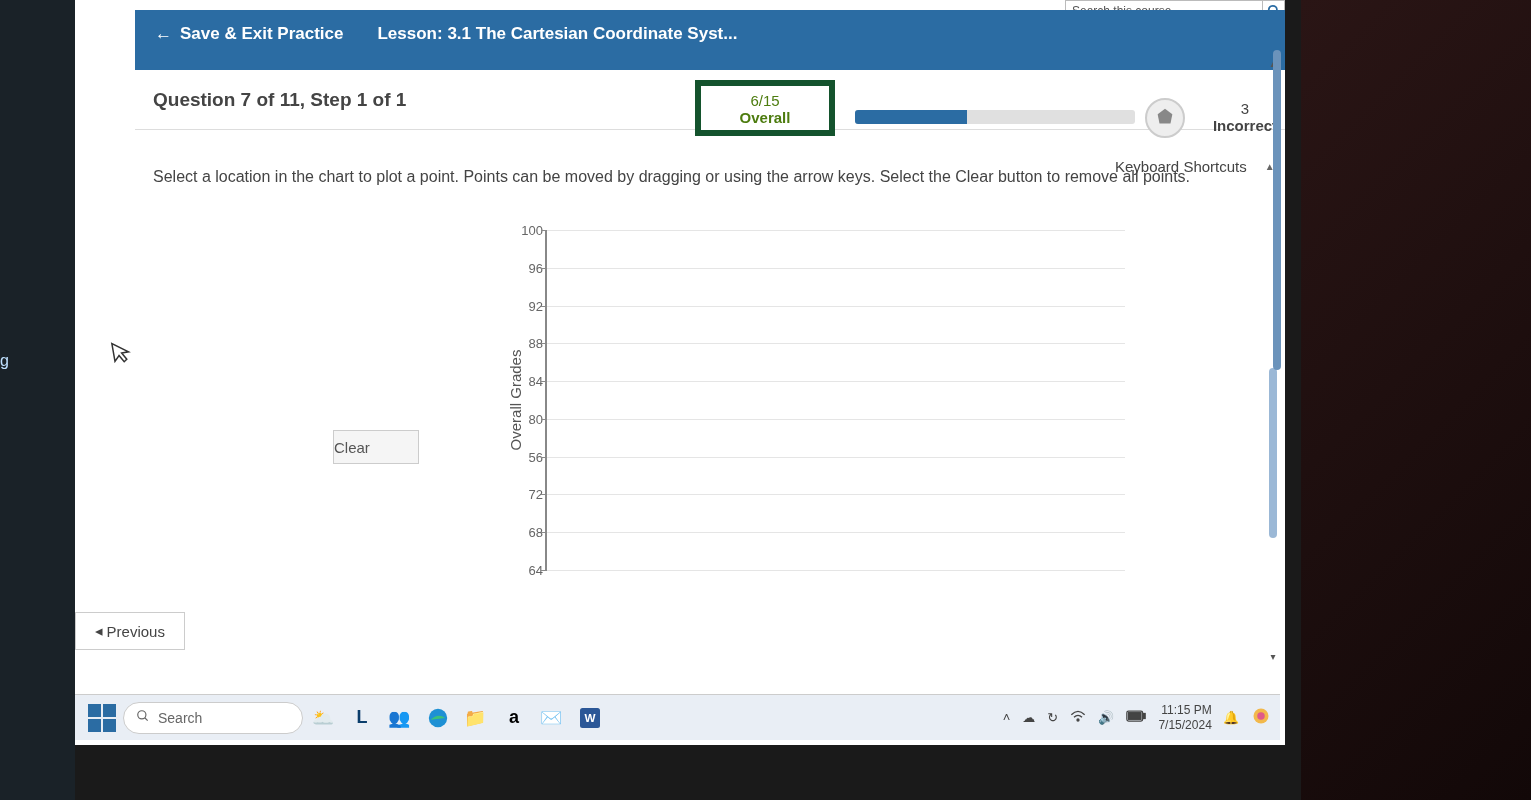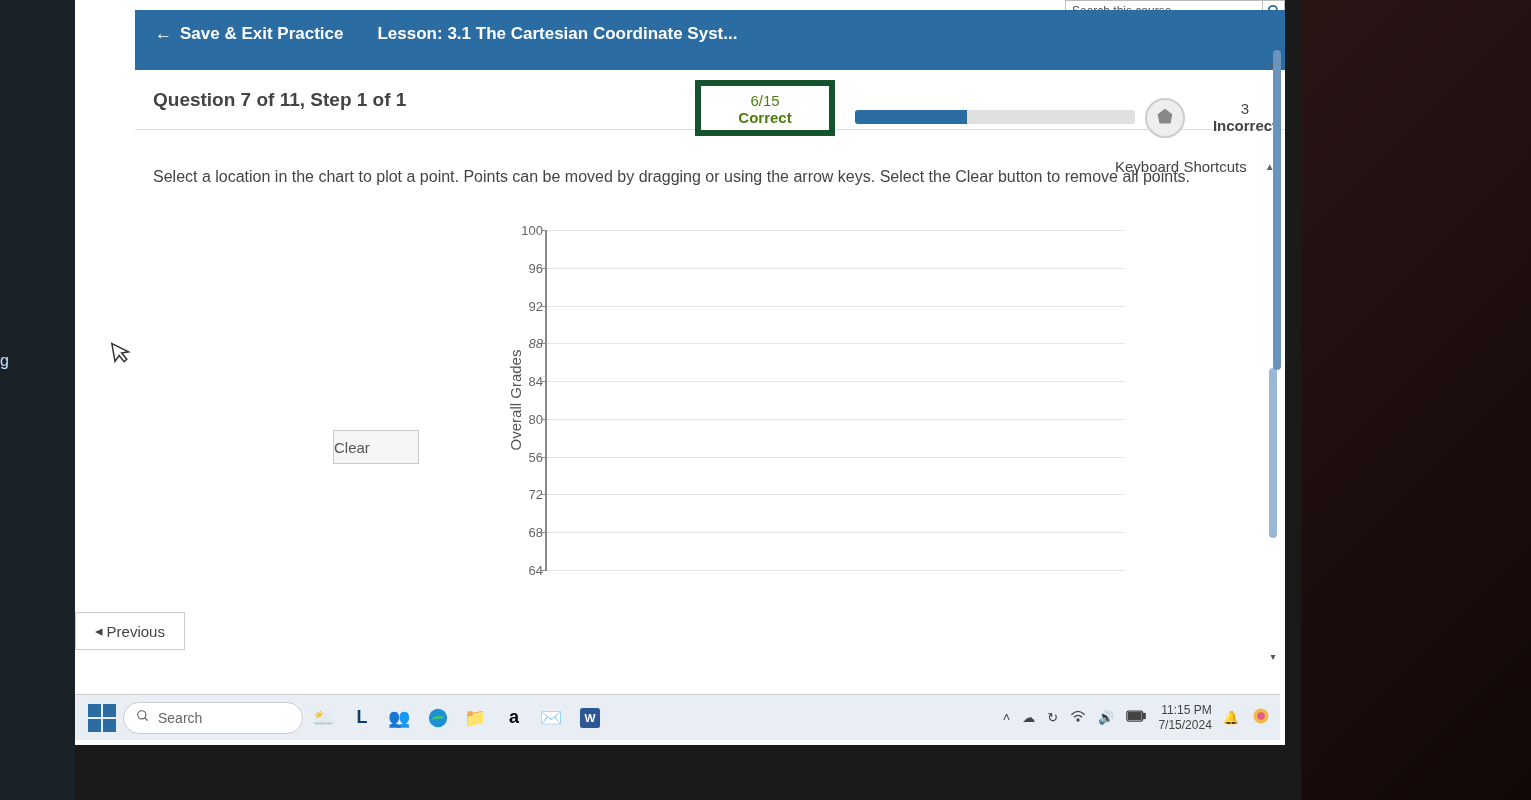--- a/index.html
+++ b/index.html
@@ -103,21 +103,21 @@
     <span class="user-name">DOROTHEA BRANCH</span>
     <span class="user-caret">▾</span>
   </div>
 
   <div class="question-row">
     <span class="question-label">Question 7 of 11,  Step 1 of 1</span>
   </div>
 
   <div class="score-box">
     <div class="frac">6/15</div>
-    <div class="corr">Correct</div>
+    <div class="corr">Overall</div>
   </div>
 
   <div class="progress-wrap">
     <div class="progress-fill"></div>
   </div>
 
   <div class="badge-circle">
     <svg width="22" height="22" viewBox="0 0 24 24" fill="#888">
         <path d="M12 2 L20 8 L18 18 L6 18 L4 8 Z"></path>
       </svg>
@@ -144,21 +144,21 @@
     <div class="plot" id="plot">
         <div class="tick" style="top: 0px;">100</div>
         <div class="tick-mark" style="top: 0px;"></div>
         <div class="grid-line" style="top: 0px;"></div>
         <div class="tick" style="top: 37.7778px;">96</div>
         <div class="tick-mark" style="top: 37.7778px;"></div>
         <div class="grid-line" style="top: 37.7778px;"></div>
         <div class="tick" style="top: 75.5556px;">92</div>
         <div class="tick-mark" style="top: 75.5556px;"></div>
         <div class="grid-line" style="top: 75.5556px;"></div>
-        <div class="tick" style="top: 113.333px; font-style: italic;">88</div>
+        <div class="tick" style="top: 113.333px;">88</div>
         <div class="tick-mark" style="top: 113.333px;"></div>
         <div class="grid-line" style="top: 113.333px;"></div>
         <div class="tick" style="top: 151.111px;">84</div>
         <div class="tick-mark" style="top: 151.111px;"></div>
         <div class="grid-line" style="top: 151.111px;"></div>
         <div class="tick" style="top: 188.889px;">80</div>
         <div class="tick-mark" style="top: 188.889px;"></div>
         <div class="grid-line" style="top: 188.889px;"></div>
         <div class="tick" style="top: 226.667px;">56</div>
         <div class="tick-mark" style="top: 226.667px;"></div>

